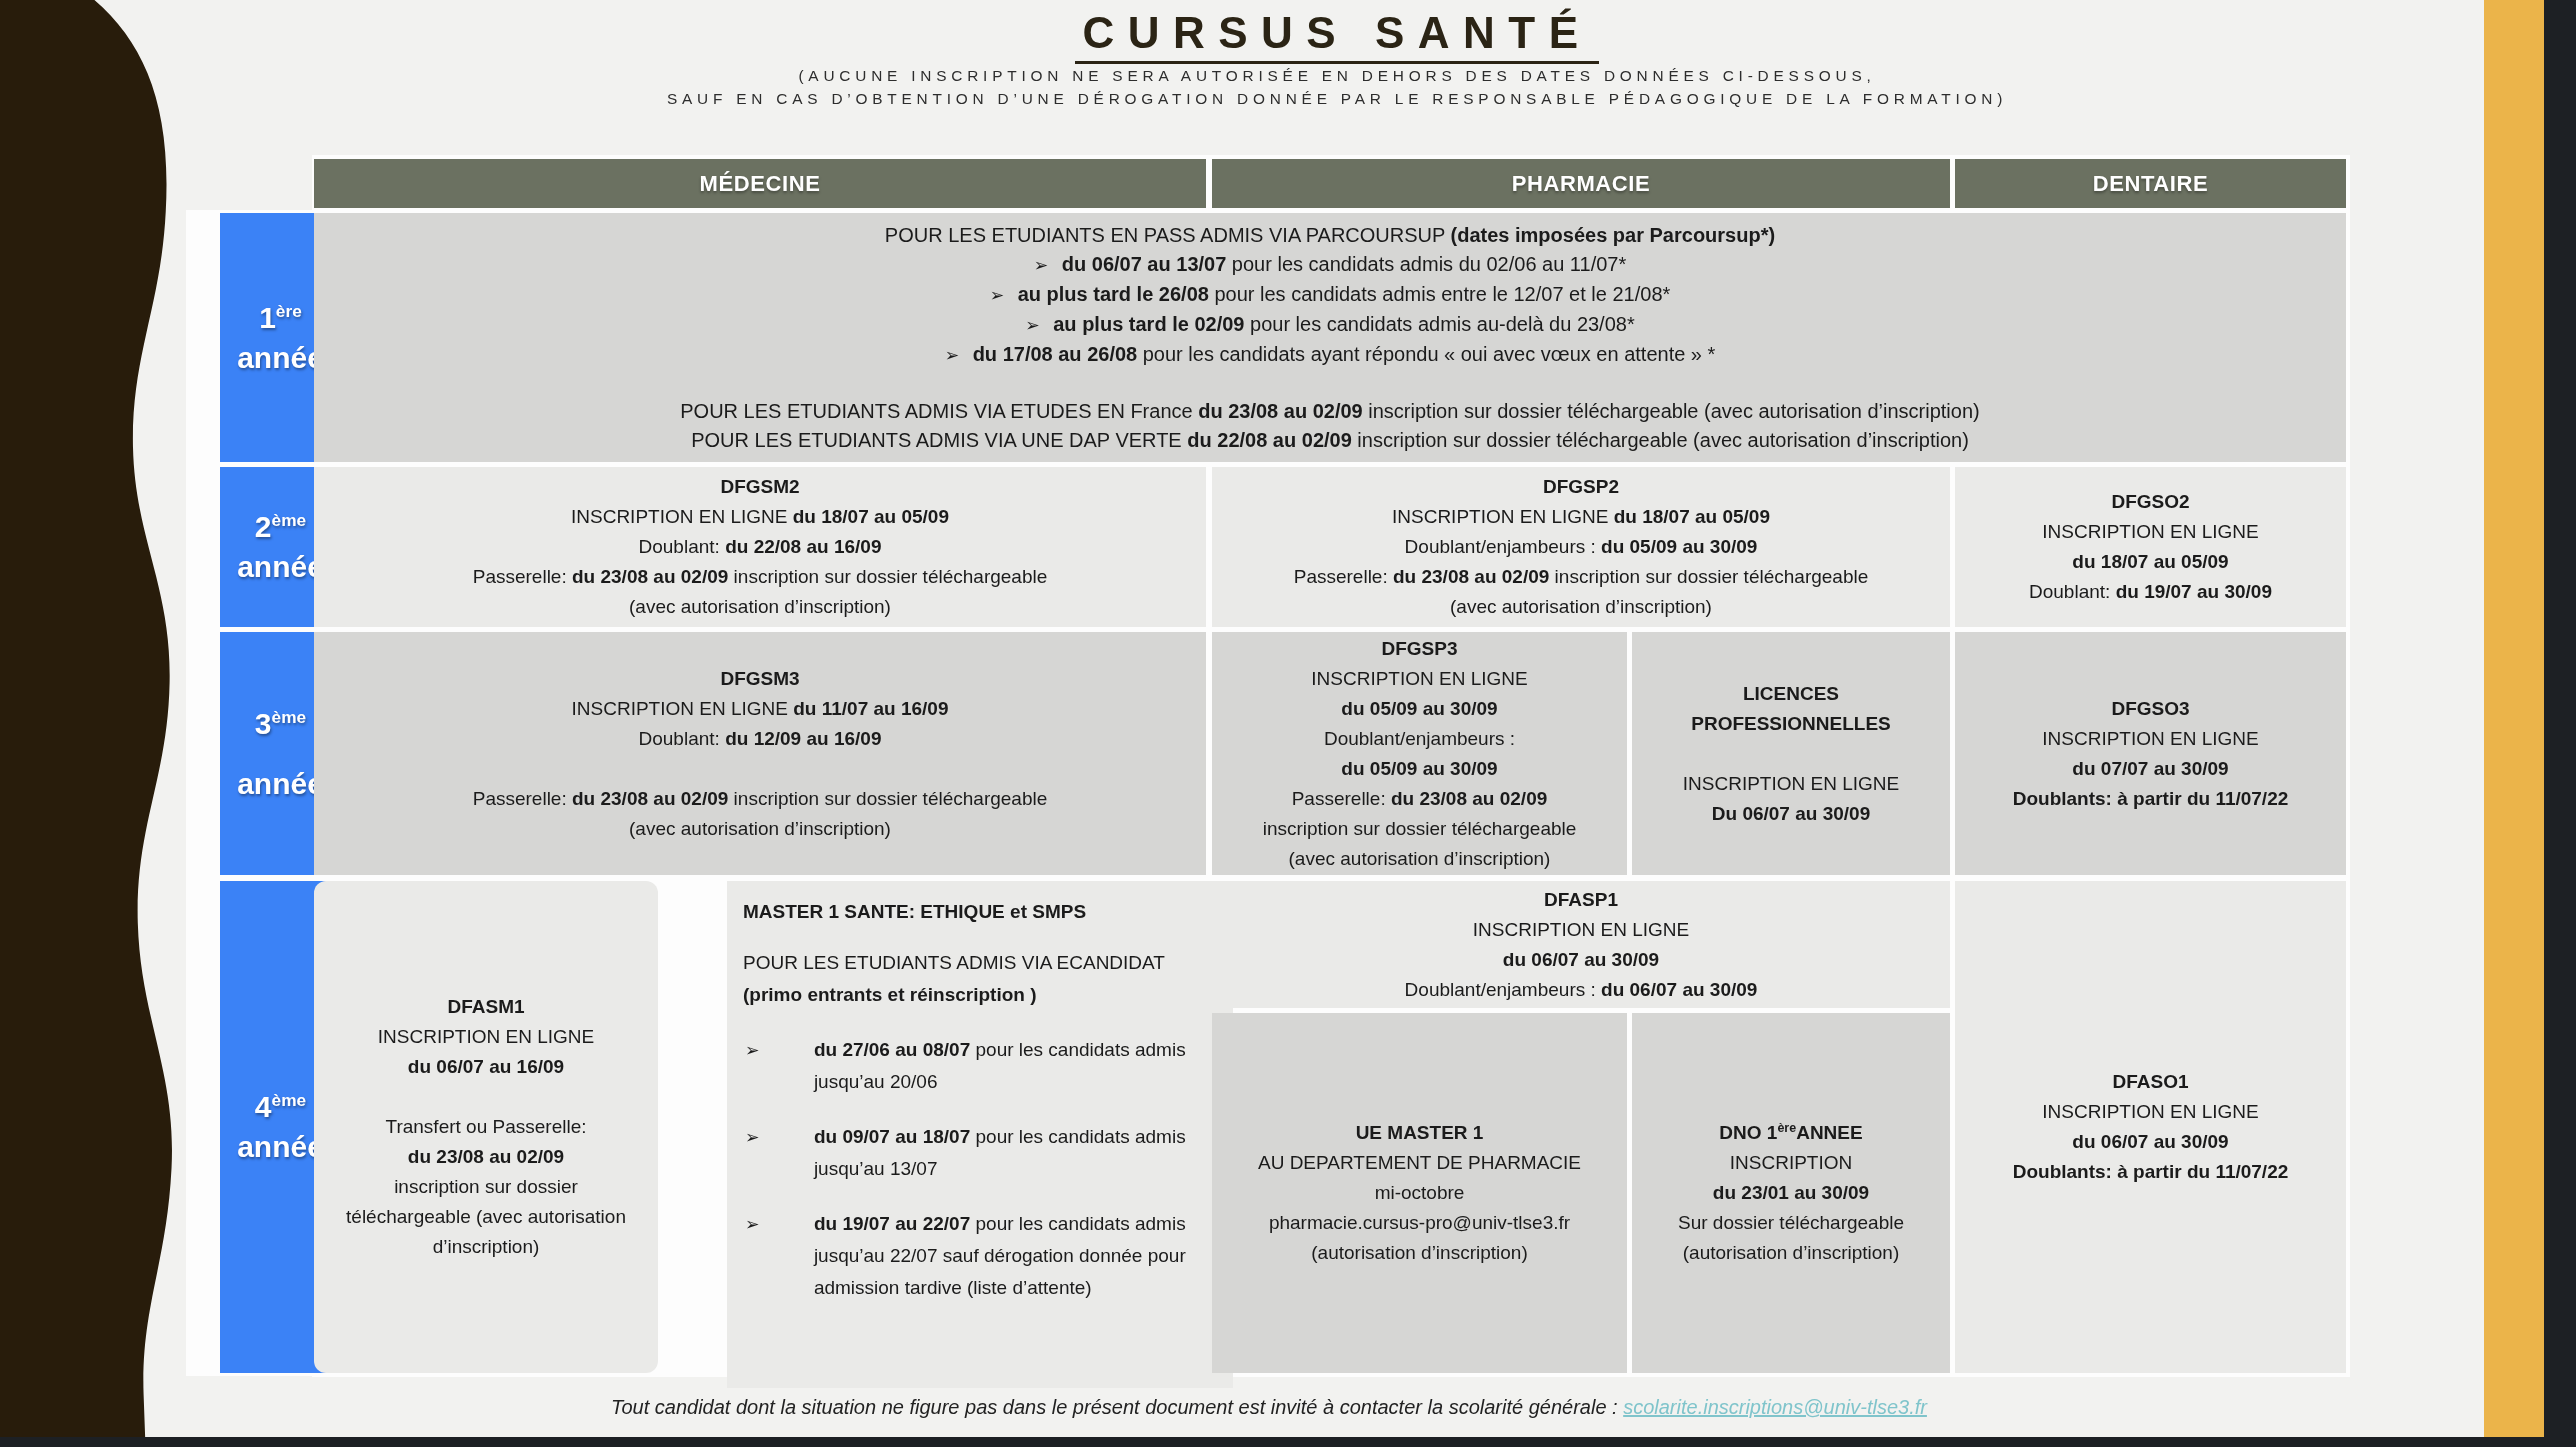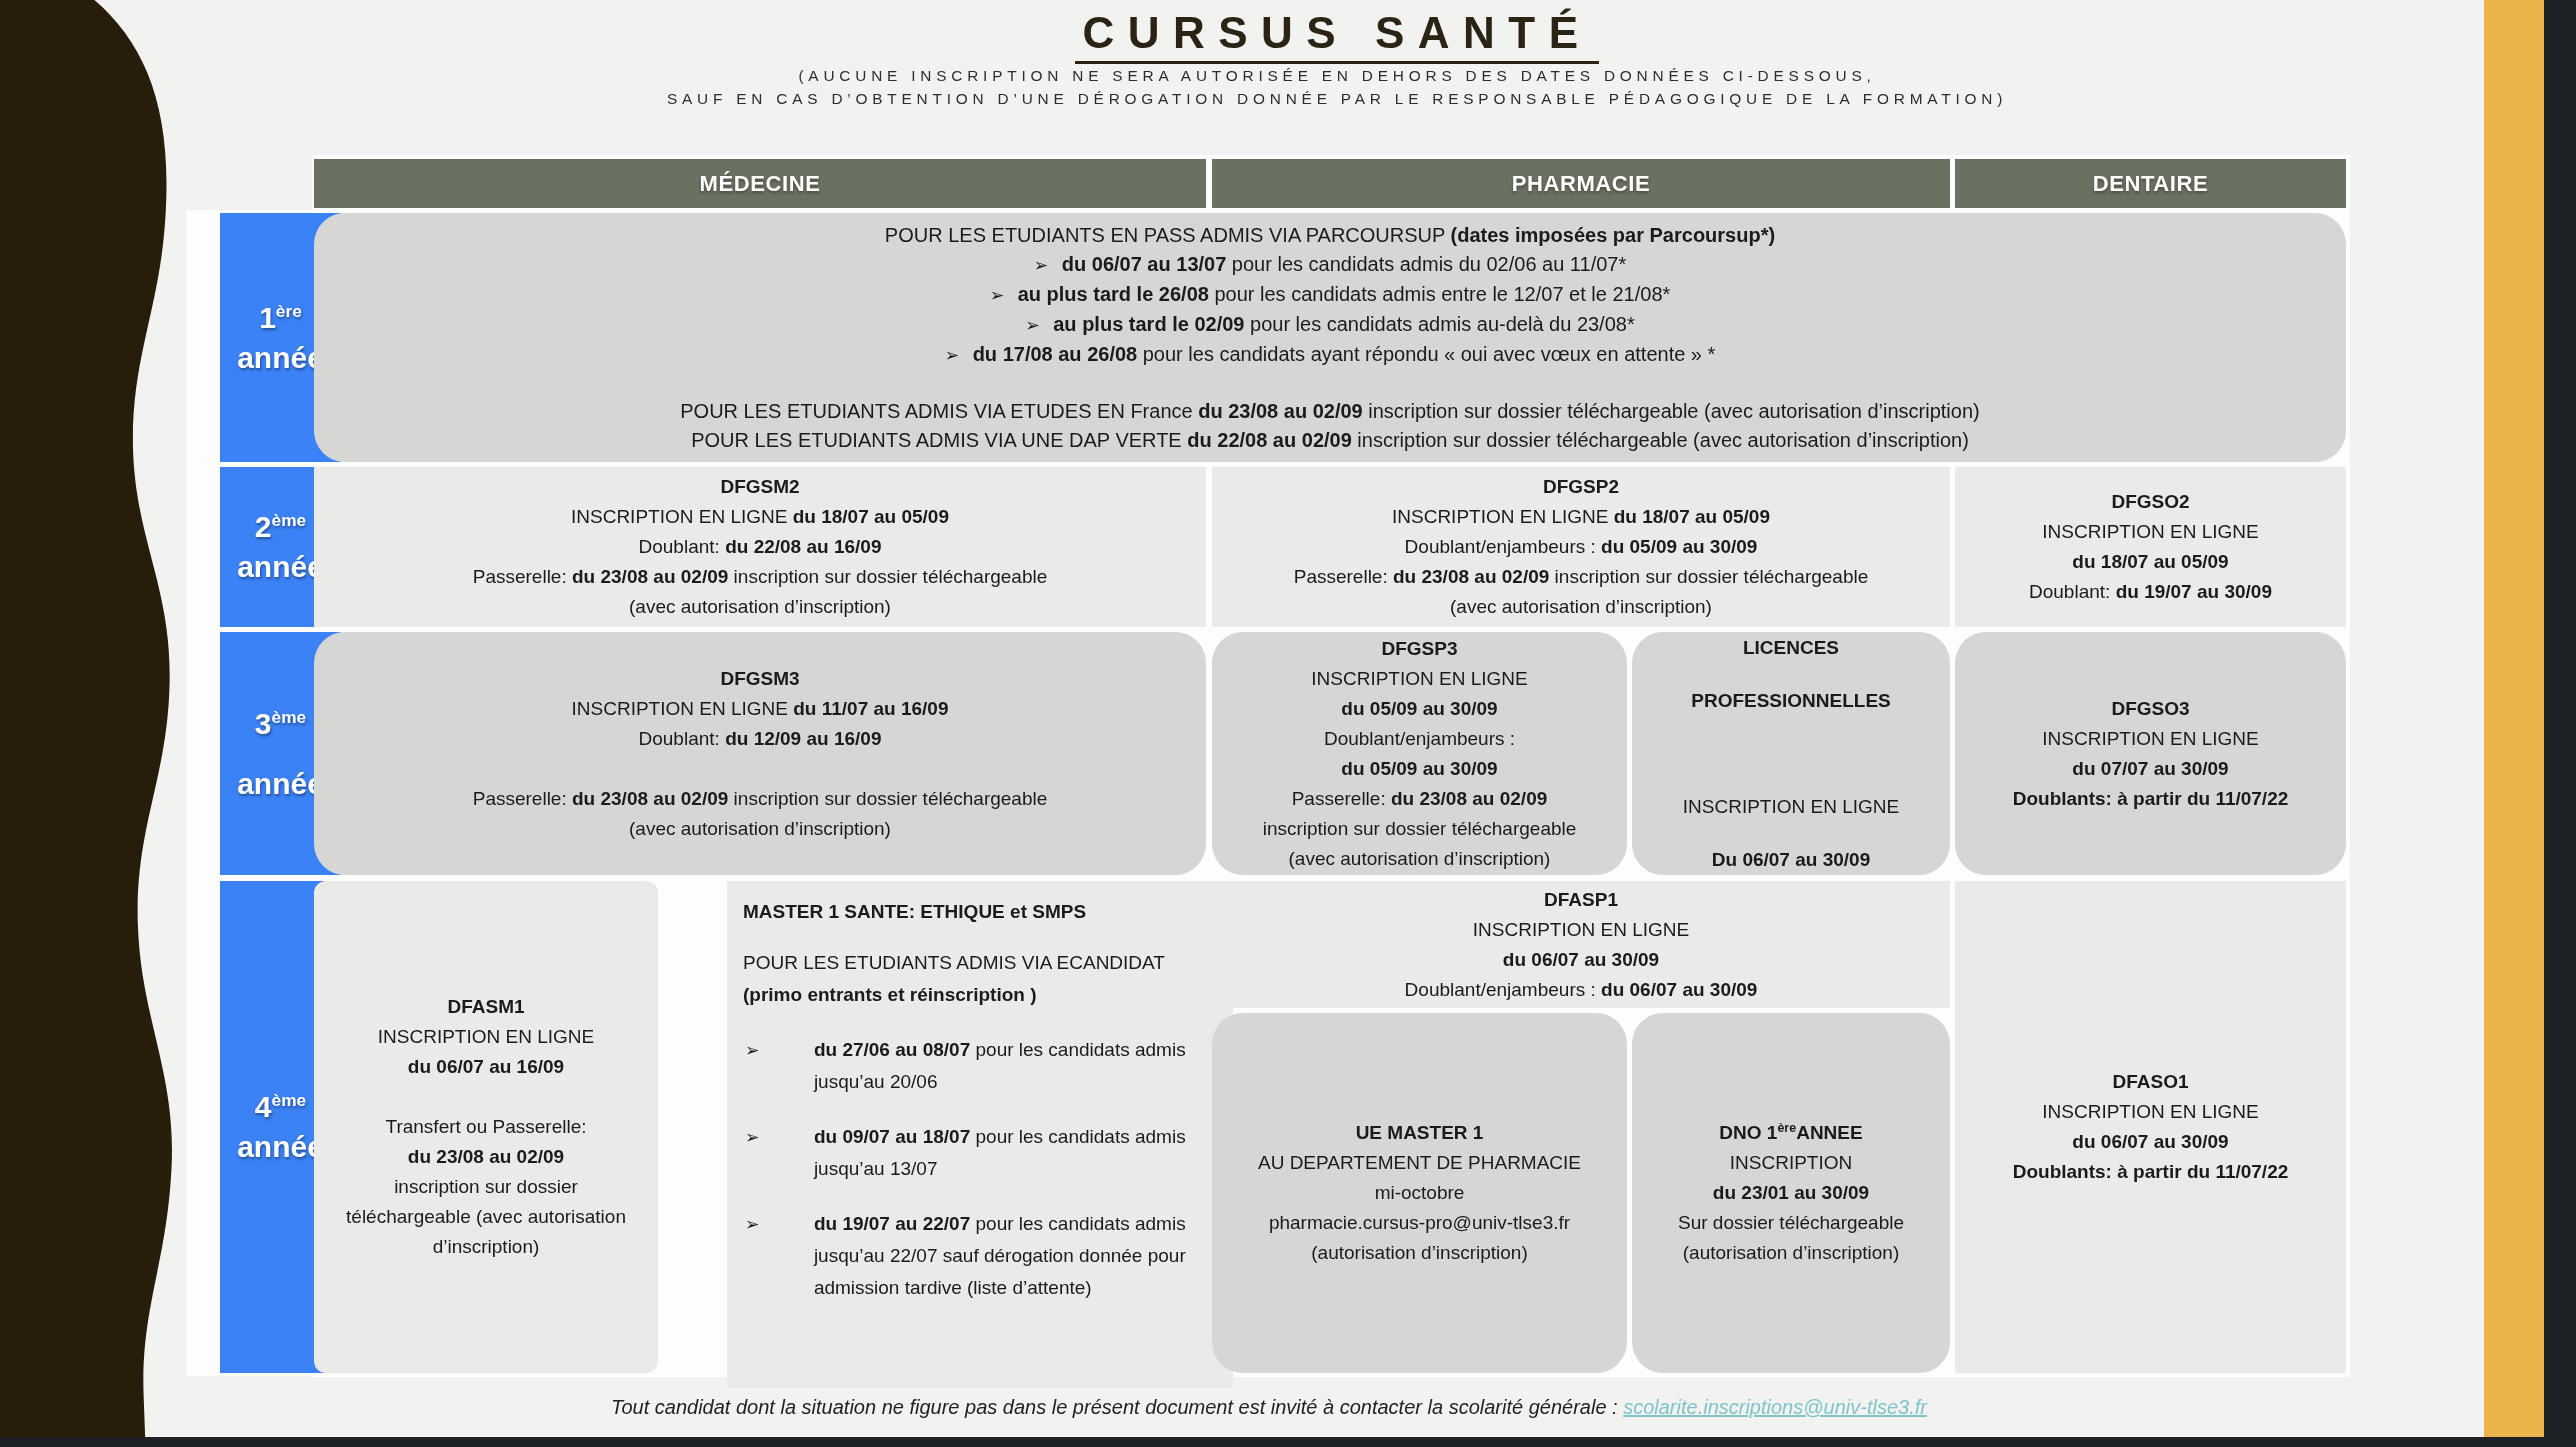--- a/index.html
+++ b/index.html
@@ -33,21 +33,21 @@
   .cell sup{font-size:12.5px;line-height:0;font-weight:700;}
   .cell .gap{flex:0 0 auto;}
   .c-r1{font-size:20px;line-height:29px;}
   .c-r1 .bullet{margin-right:13.5px;font-size:17.3px;}
   .v-top{justify-content:flex-start;padding-top:15.4px;}
   .a-left{text-align:left;padding-left:15.4px;padding-right:9.6px;}
   .a-left .bullet-line{display:flex;}
   .a-left .bullet{flex:0 0 69px;padding-left:1.9px;font-size:17.3px;}
   .a-left .bullet-text{flex:1;padding-right:27px;}
   .c-masters{line-height:32px;padding-left:16px;}
-  .bg-dark{background:#d6d6d4;border-radius:31px;}
+  .bg-dark{background:#d6d6d4;}
   .bg-light{background:#eaeae8;}
   
   .footer{position:absolute;left:188px;top:1396px;width:2162px;text-align:center;z-index:2;
           font-style:italic;font-size:20px;color:#222;}
   .flink{color:#7fc4cb;text-decoration:underline;cursor:pointer;}
 </style>
 </head>
 <body>
 
 <div class="canvas">
@@ -132,21 +132,21 @@
   <div class="cell bg-dark" style="left:1212px;top:632px;width:415px;height:243px;">
       <div class="line"><span class="b">DFGSP3</span></div>
       <div class="line"><span>INSCRIPTION EN LIGNE</span></div>
       <div class="line"><span class="b">du 05/09 au 30/09</span></div>
       <div class="line"><span>Doublant/enjambeurs :</span></div>
       <div class="line"><span class="b">du 05/09 au 30/09</span></div>
       <div class="line"><span>Passerelle: </span><span class="b">du 23/08 au 02/09</span></div>
       <div class="line"><span>inscription sur dossier téléchargeable</span></div>
       <div class="line"><span>(avec autorisation d’inscription)</span></div>
     </div>
-  <div class="cell bg-dark" style="left:1632px;top:632px;width:318px;height:243px;gap:23px;">
+  <div class="cell bg-dark" style="left:1632px;top:632px;width:318px;height:243px;">
       <div class="line"><span class="b">LICENCES</span></div>
       <div class="line"><span class="b">PROFESSIONNELLES</span></div>
       <div class="gap" style="height: 30px;"></div>
       <div class="line"><span>INSCRIPTION EN LIGNE</span></div>
       <div class="line"><span class="b">Du 06/07 au 30/09</span></div>
     </div>
   <div class="cell bg-dark" style="left:1955px;top:632px;width:391px;height:243px;">
       <div class="line"><span class="b">DFGSO3</span></div>
       <div class="line"><span>INSCRIPTION EN LIGNE</span></div>
       <div class="line"><span class="b">du 07/07 au 30/09</span></div>

